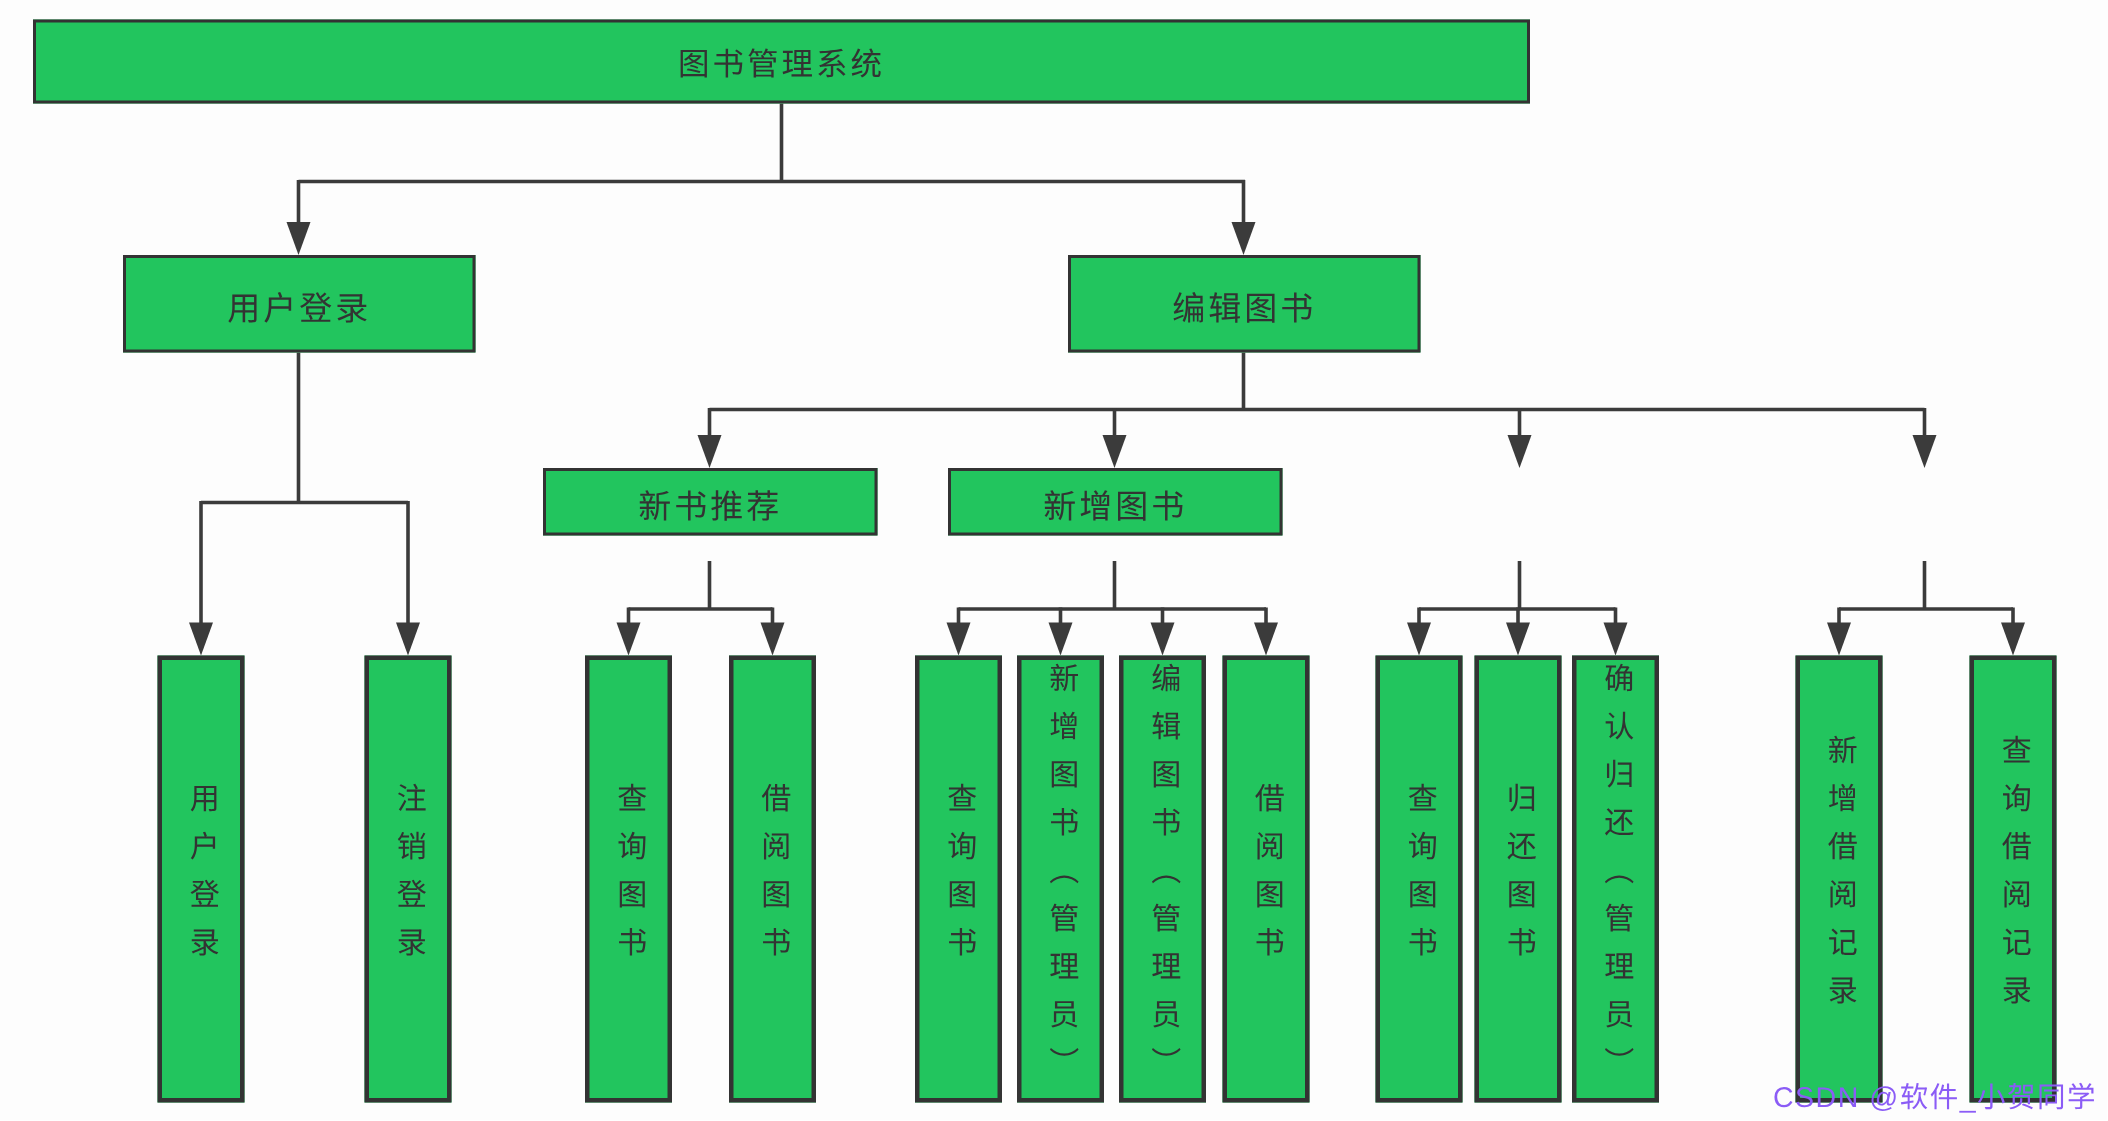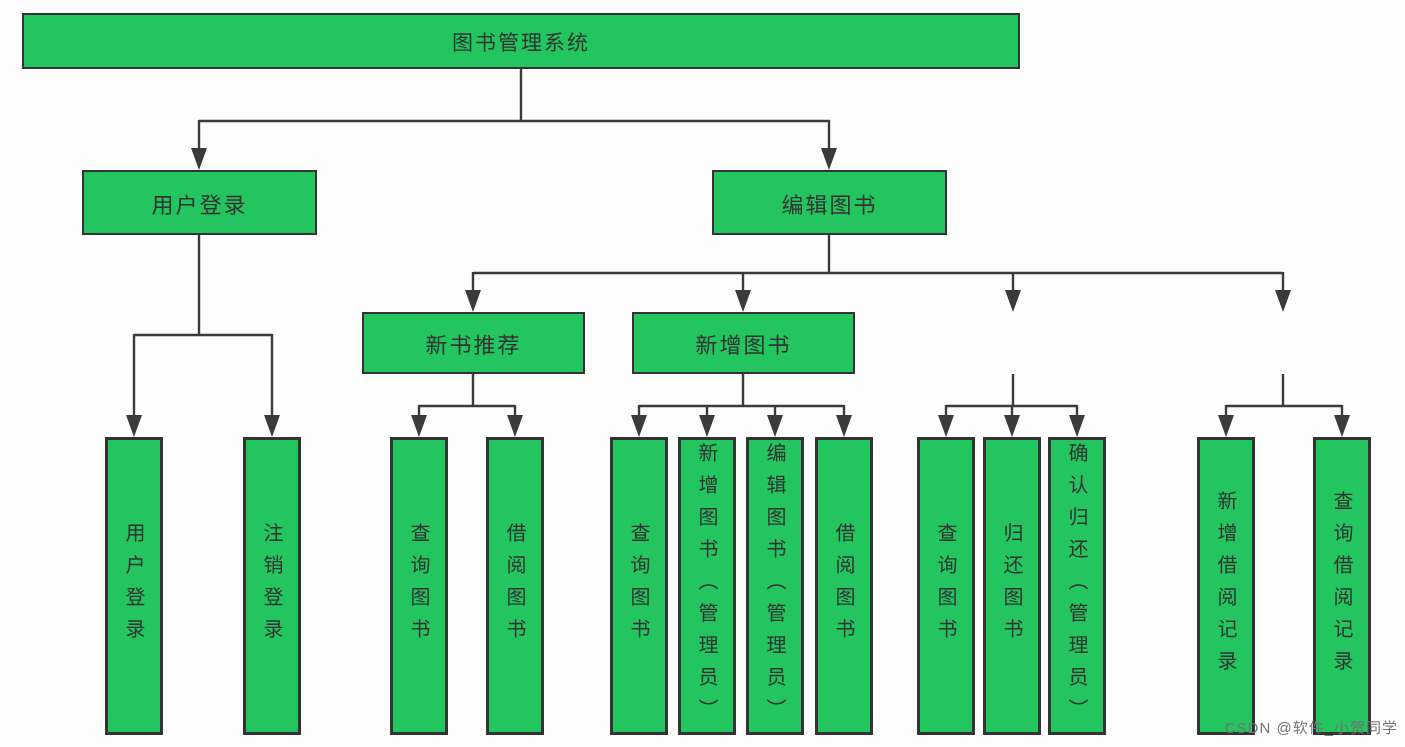--- a/index.html
+++ b/index.html
@@ -17,38 +17,38 @@
   .node{
     position:absolute;
     box-sizing:border-box;
     background:#22c55e;
     border:2px solid #333333;
     display:flex;align-items:center;justify-content:center;
     text-align:center;
   }
   .node.root{left:22px;top:13px;width:998px;height:56px;font-size:21px;letter-spacing:2px;}
   .node.lvl2{top:170px;width:235px;height:65px;font-size:22px;letter-spacing:2px;}
-  .node.lvl3{top:312px;width:223px;height:62px;font-size:22px;letter-spacing:2px;}
+  .node.lvl3{top:312px;width:223px;height:45px;font-size:22px;letter-spacing:2px;}
   .node.leaf{
     top:437px;width:58px;height:298px;
     border-width:3px;
     font-size:20px;
   }
   .leaf .vtext{
     writing-mode:vertical-rl;
     text-orientation:mixed;
     letter-spacing:12px;
     line-height:1;
     white-space:nowrap;
   }
   .watermark{
     position:absolute;
     right:7px;top:716px;
-    font-size:15px;
-    color:#737373;
+    font-size:19px;
+    color:#8b5cf6;
     letter-spacing:1px;
     white-space:nowrap;
   }
 </style>
 </head>
 <body>
 
 <div class="stage">
 
   <svg class="wires" viewBox="0 0 1405 747" xmlns="http://www.w3.org/2000/svg">

